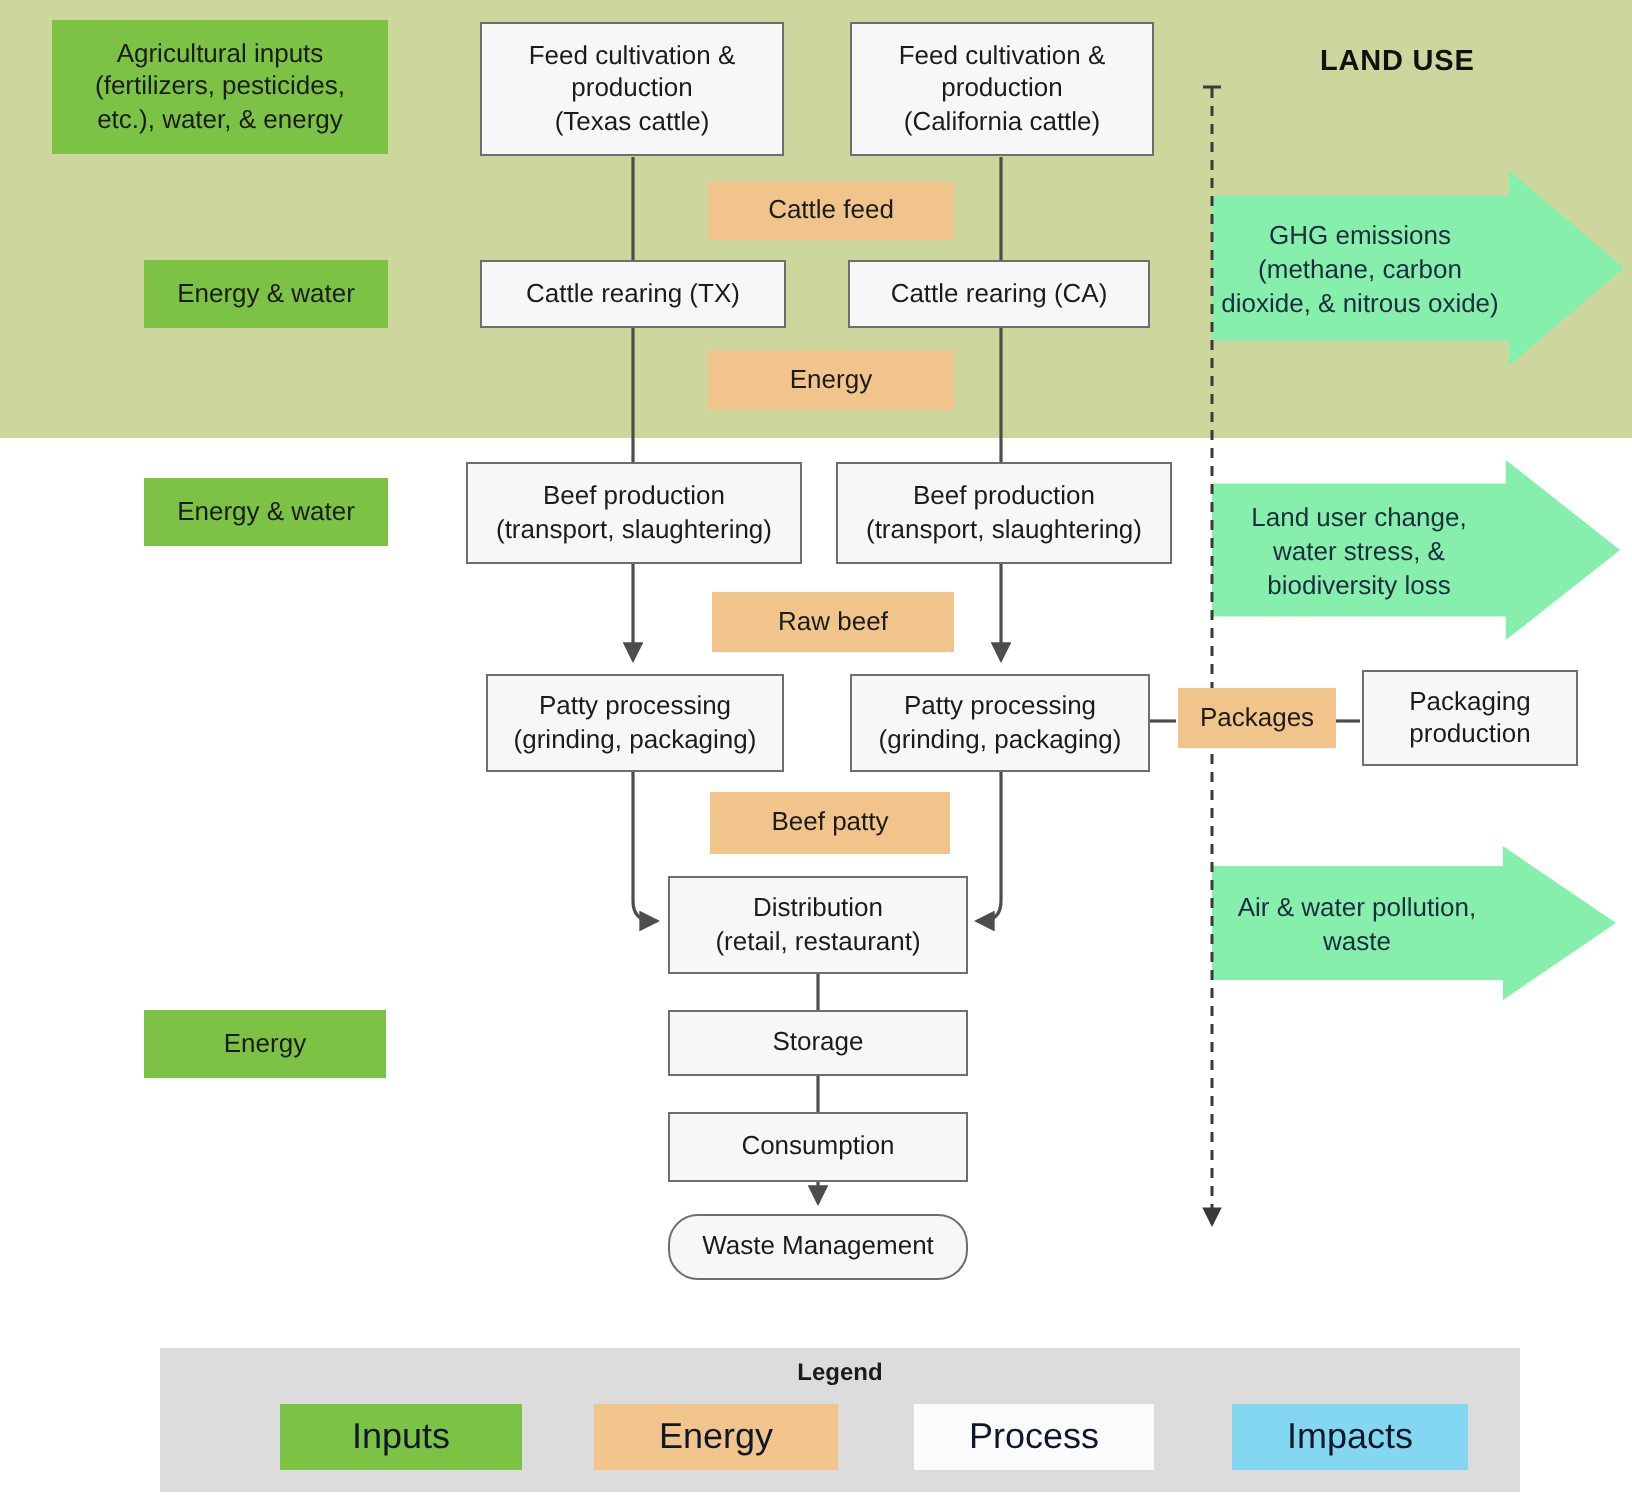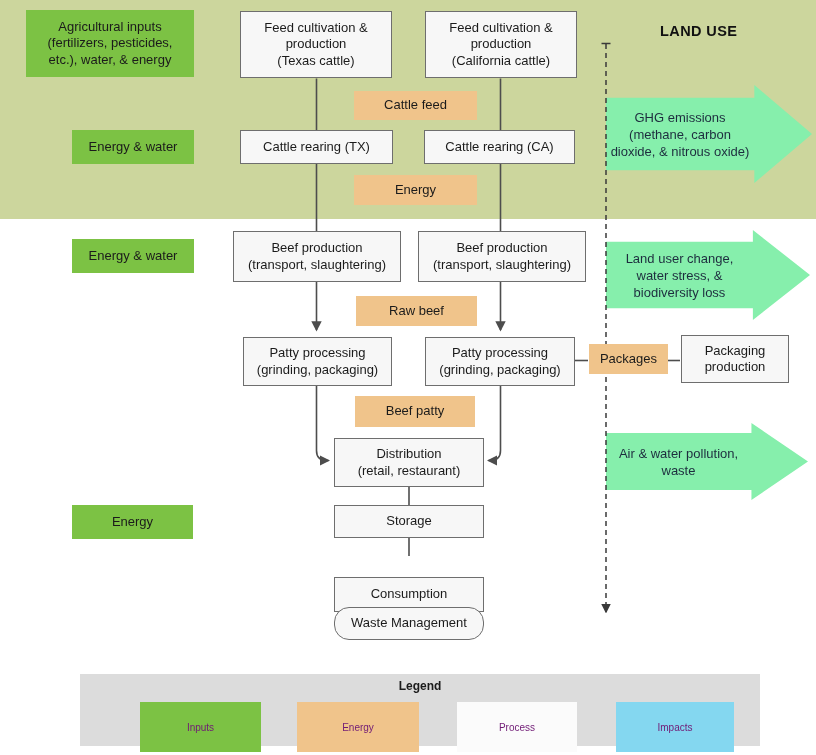--- a/index.html
+++ b/index.html
@@ -13,22 +13,22 @@
   .gbox { background:#7cc244; }
   .obox { background:#f0c48b; }
   .impact { position:absolute; z-index:1; background:#86efac; color:#1d2d3e;
             display:flex; align-items:center; justify-content:center; text-align:center;
             font-size:13px; line-height:17px; white-space:pre-line;
             clip-path:polygon(0% 13%, 72% 13%, 72% 0%, 100% 50%, 72% 100%, 72% 87%, 0% 87%); }
   .landuse { position:absolute; z-index:3; font-size:14.5px; font-weight:bold; letter-spacing:0.4px; color:#111111; }
   .legend { position:absolute; left:80px; top:674px; width:680px; height:72px; background:#dcdcdc; z-index:3; }
   .legend-title { position:absolute; left:0; top:5px; width:680px; text-align:center;
                   font-size:12px; font-weight:bold; color:#1b1b1b; }
-  .sw { position:absolute; top:28px; height:50px; display:flex; align-items:center; justify-content:center;
-        font-size:10px; color:#701a75; }
+  .sw { position:absolute; top:28px; height:33px; display:flex; align-items:center; justify-content:center;
+        font-size:18px; color:#0f172a; }
   .sw-inputs  { left:60px;  width:121px; background:#7cc244; }
   .sw-outputs { left:217px; width:122px; background:#f0c48b; }
   .sw-process { left:377px; width:120px; background:#fbfbfb; }
   .sw-impacts { left:536px; width:118px; background:#84d7f0; }
 </style>
 </head>
 <body>
 
 <div class="canvas">
 
@@ -85,21 +85,21 @@
 (transport, slaughtering)</div>
   <div class="bx pbox" style="left:243px; top:337px; width:149px; height:49px;">Patty processing
 (grinding, packaging)</div>
   <div class="bx pbox" style="left:425px; top:337px; width:150px; height:49px;">Patty processing
 (grinding, packaging)</div>
   <div class="bx pbox" style="left:681px; top:335px; width:108px; height:48px;">Packaging
 production</div>
   <div class="bx pbox" style="left:334px; top:438px; width:150px; height:49px;">Distribution
 (retail, restaurant)</div>
   <div class="bx pbox" style="left:334px; top:505px; width:150px; height:33px;">Storage</div>
-  <div class="bx pbox" style="left:334px; top:577px; width:150px; height:35px;">Consumption</div>
+  <div class="bx pbox" style="left:334px; top:556px; width:150px; height:35px;">Consumption</div>
   <div class="bx pbox" style="left:334px; top:607px; width:150px; height:33px;border-radius:15px;">Waste Management</div>
 
   <div class="bx obox" style="left:354px; top:91px; width:123px; height:29px;">Cattle feed</div>
   <div class="bx obox" style="left:354px; top:175px; width:123px; height:30px;">Energy</div>
   <div class="bx obox" style="left:356px; top:296px; width:121px; height:30px;">Raw beef</div>
   <div class="bx obox" style="left:355px; top:396px; width:120px; height:31px;">Beef patty</div>
   <div class="bx obox" style="left:589px; top:344px; width:79px; height:30px;">Packages</div>
 
   <div class="landuse" style="left:660px; top:23px;">LAND USE</div>
 

